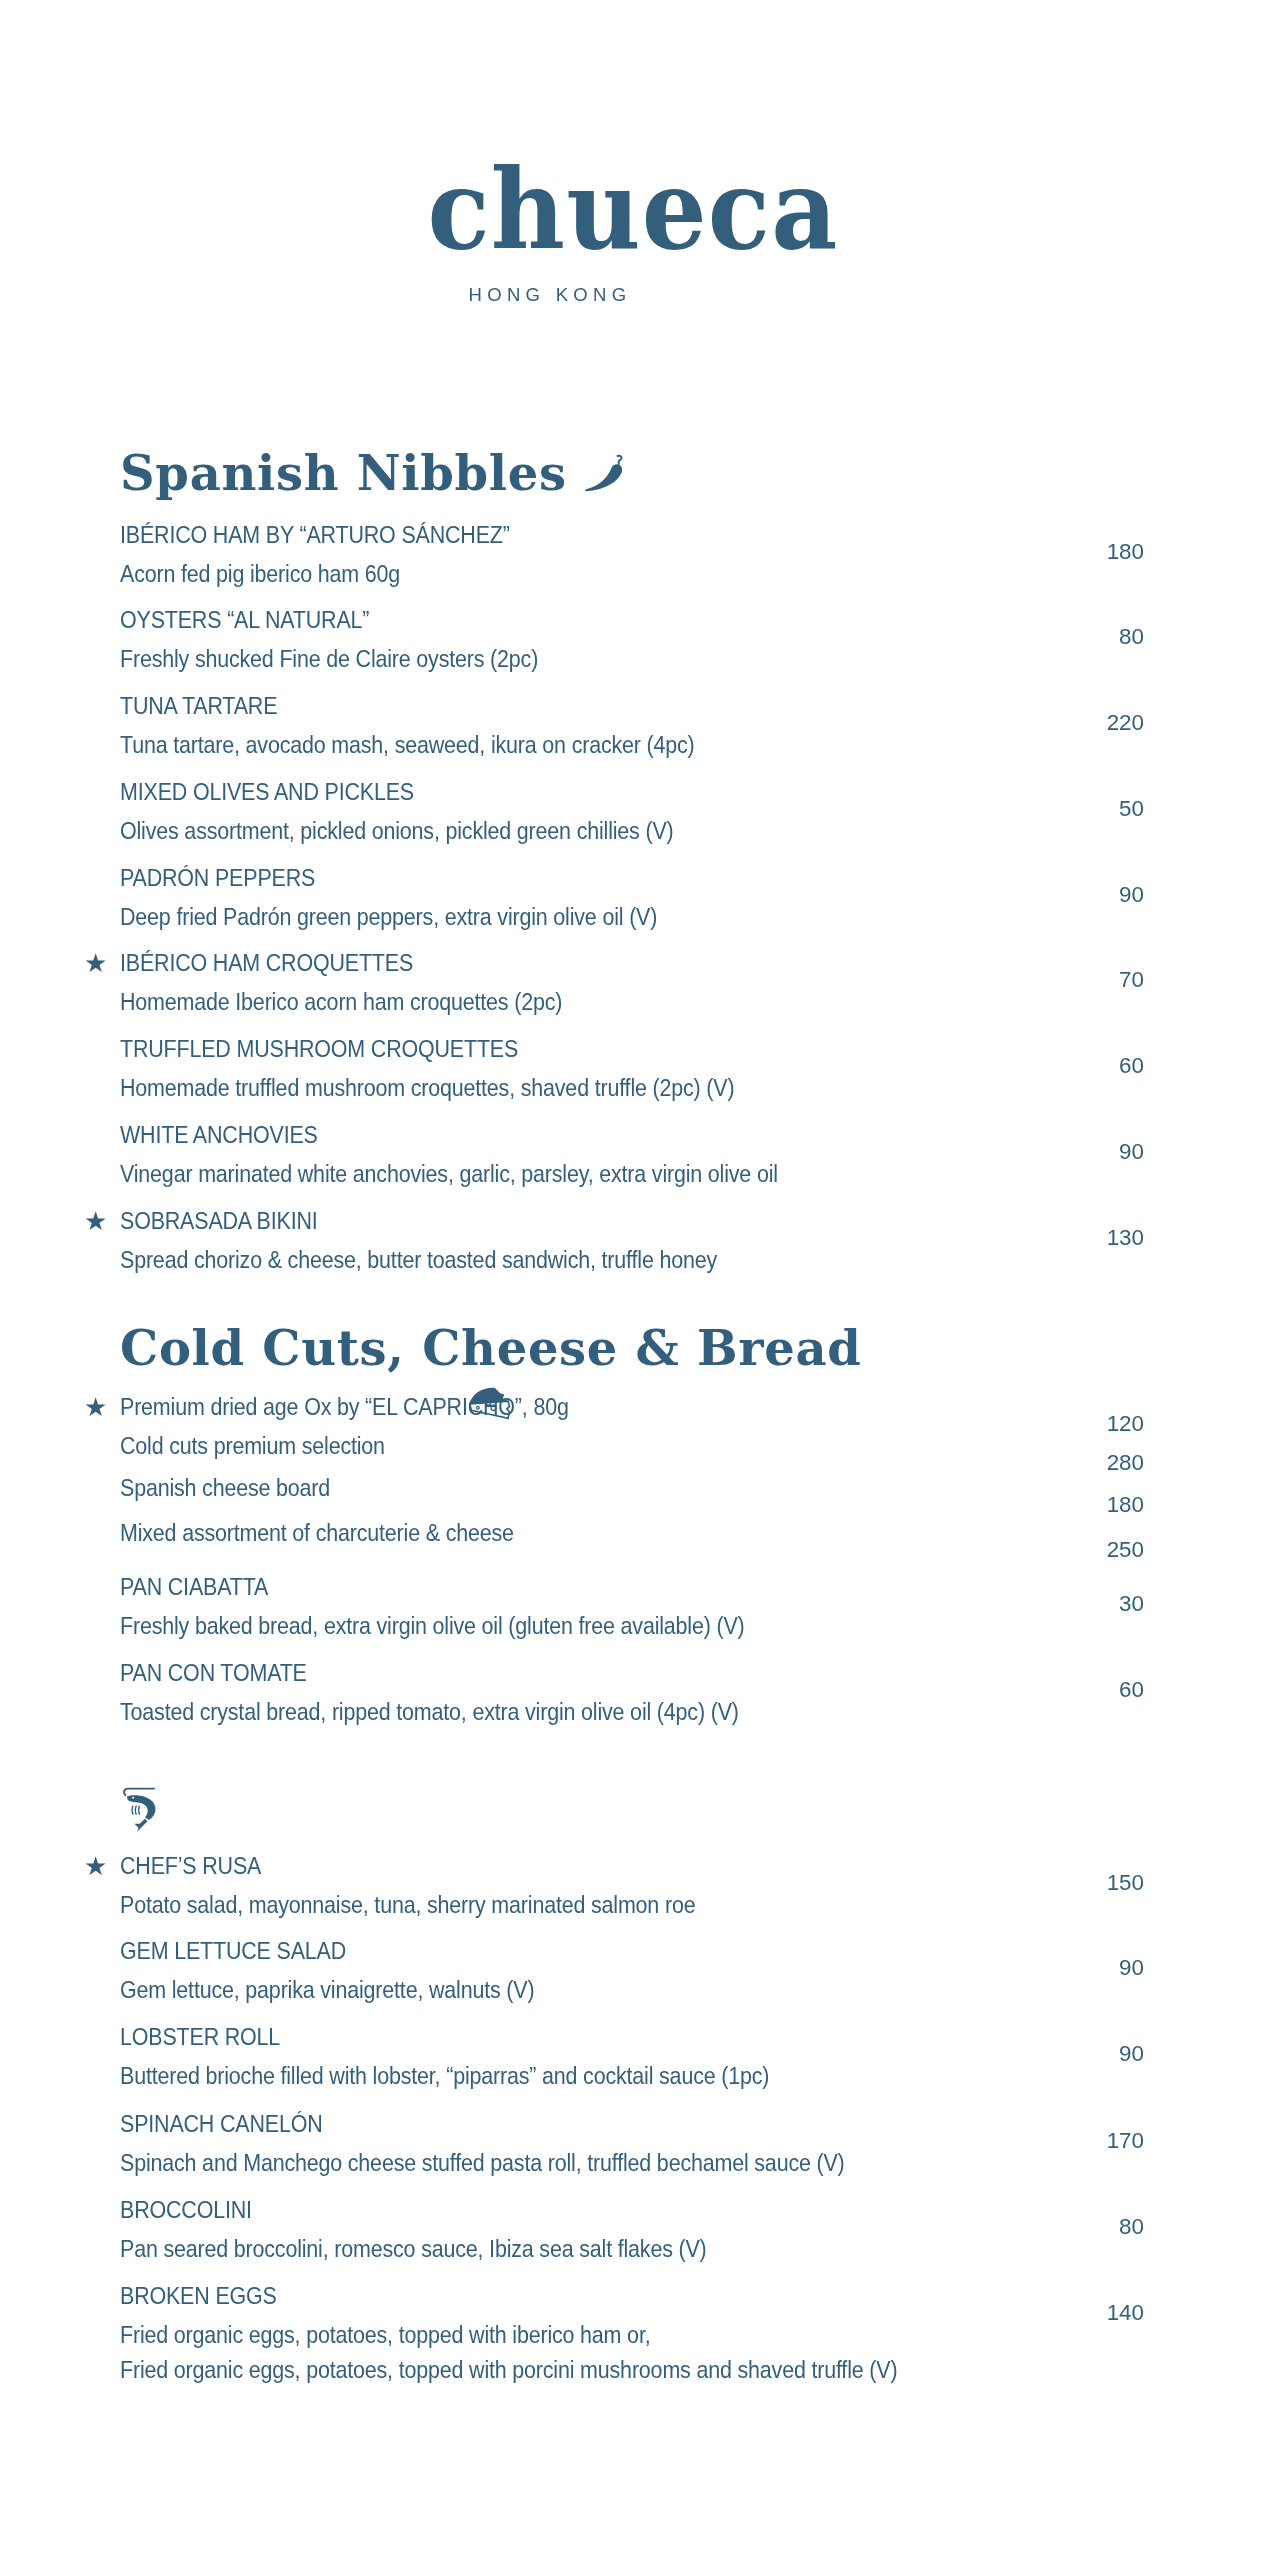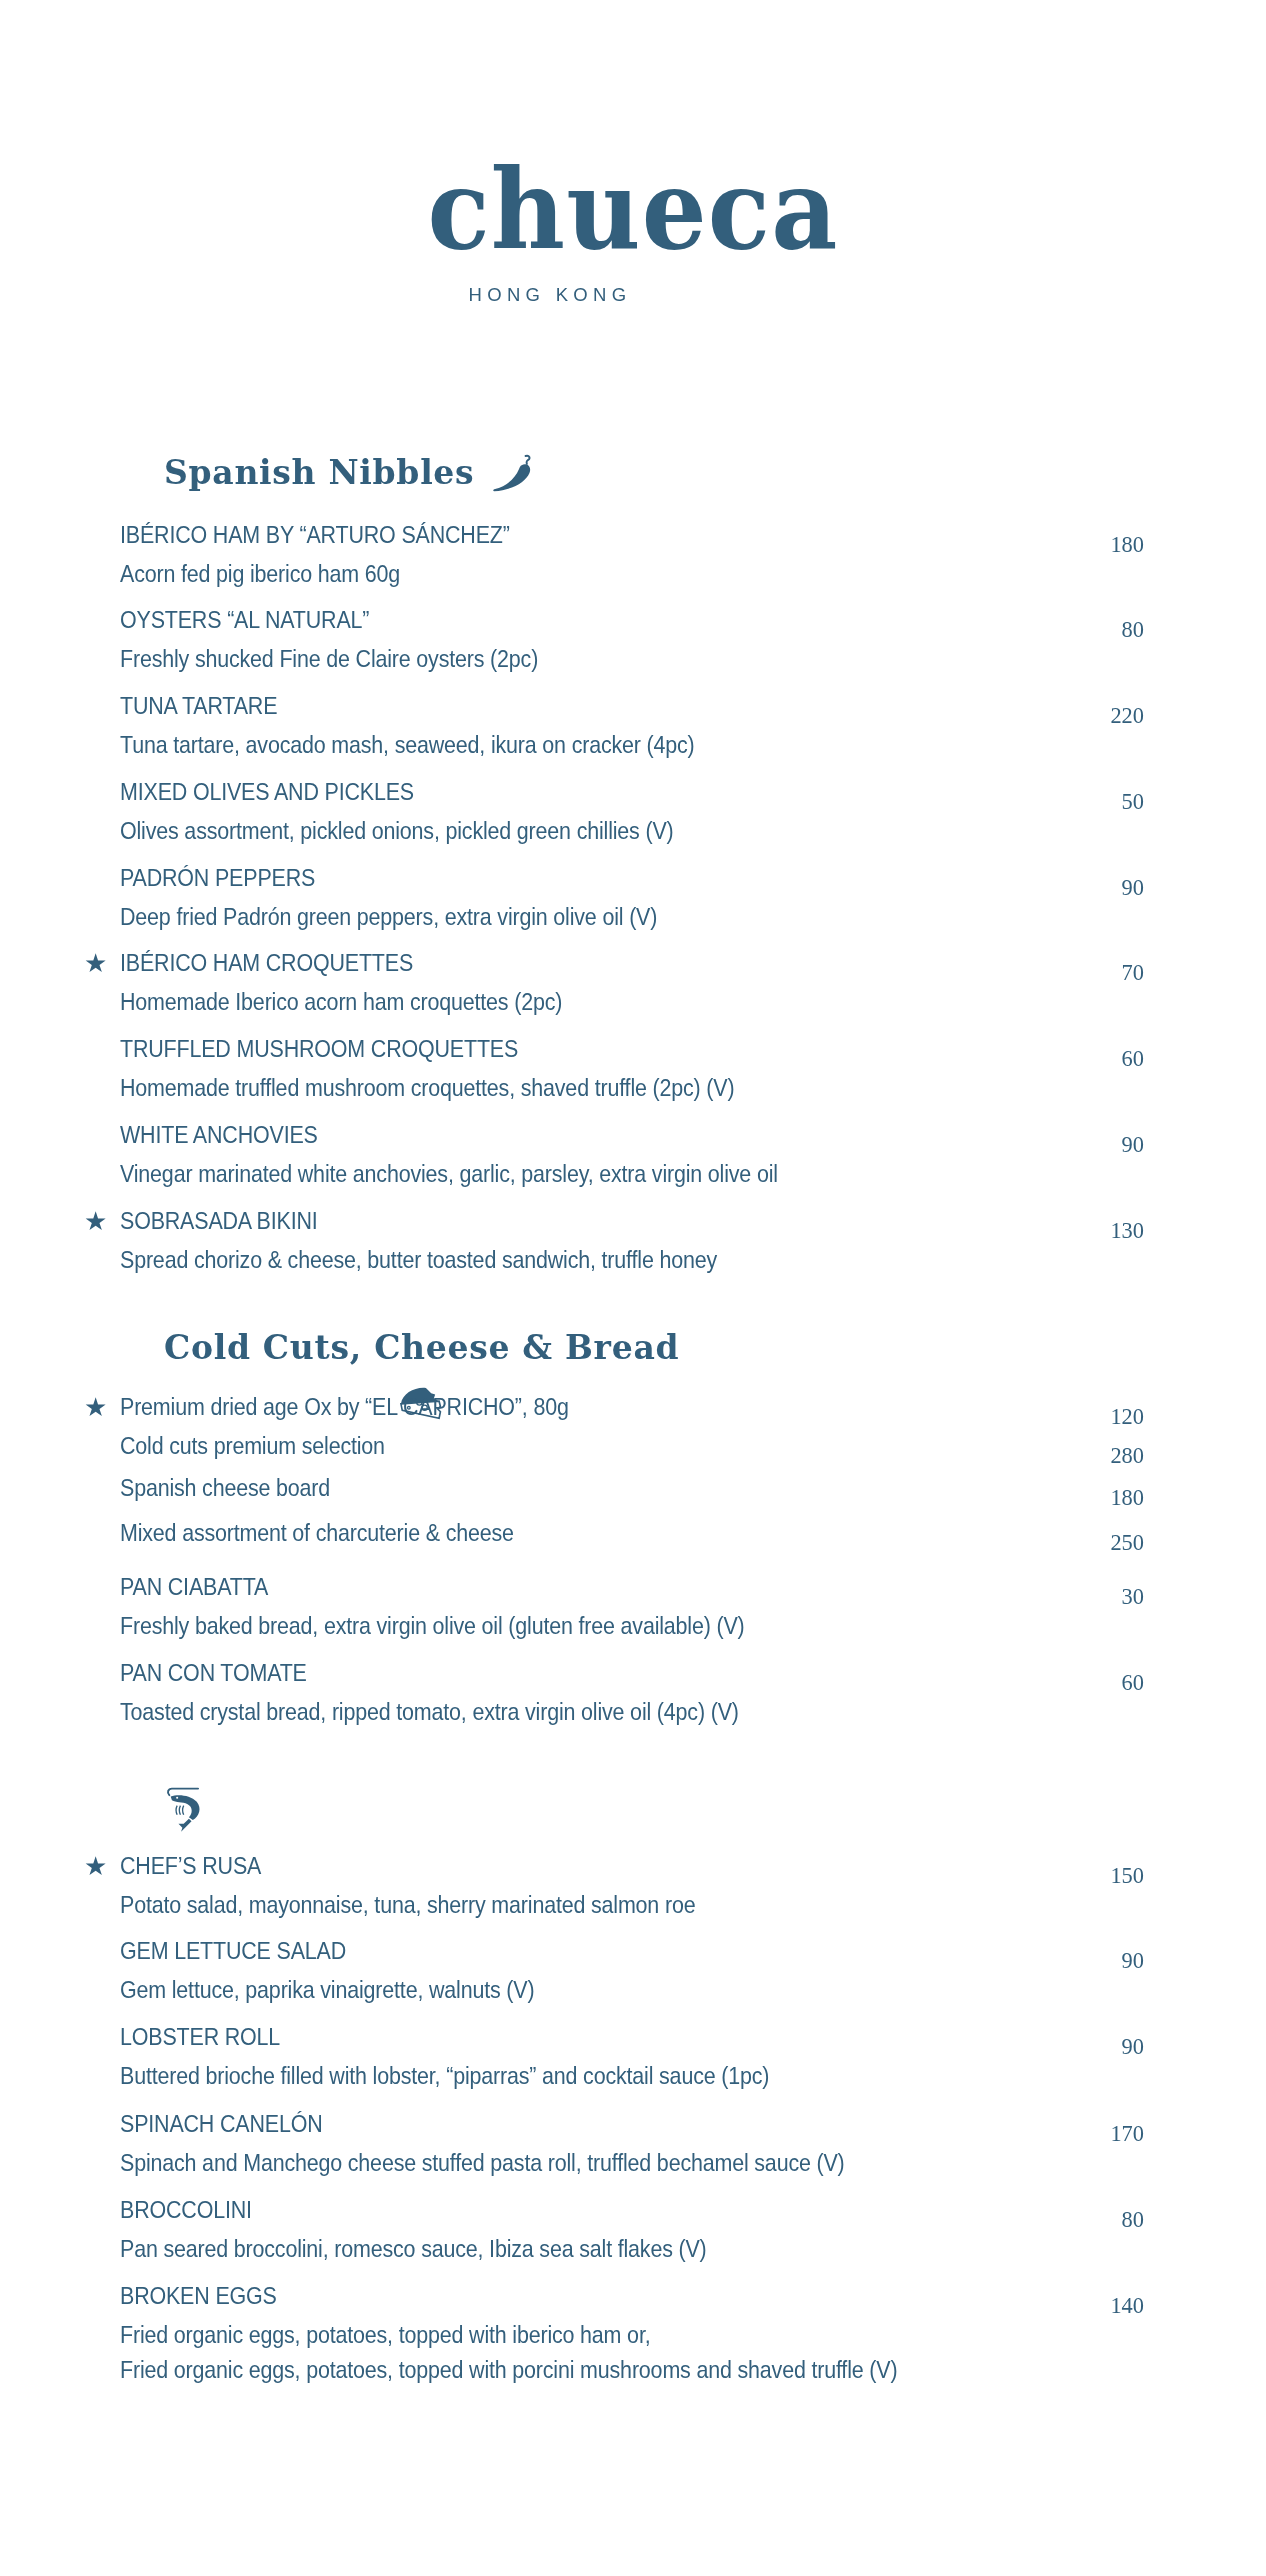--- a/index.html
+++ b/index.html
@@ -15,41 +15,41 @@
     transform: scaleX(0.92);
   }
   .city {
     position: absolute; left: 0; width: 1100px; top: 285px; text-align: center;
     font-family: "Liberation Sans", sans-serif; font-size: 18.5px; letter-spacing: 5.3px;
     line-height: 20px;
   }
   .section-title {
     position: absolute; left: 120px; display: flex; align-items: center; gap: 14.5px;
     font-family: "DejaVu Serif", "Liberation Serif", serif;
-    font-size: 33px; line-height: 42px; letter-spacing: 0.7px; font-weight: bold; margin-left: 44px;
+    font-size: 48px; line-height: 42px; letter-spacing: 0.7px; font-weight: bold;
   }
   .section-title svg { display: block; }
   .item { position: absolute; left: 0; width: 1266px; }
   .item .star {
     position: absolute; left: 84px; top: 1.3px; font-size: 26px; line-height: 29px;
     font-family: "DejaVu Sans", sans-serif;
   }
   .item .name {
     position: absolute; left: 120px; top: 0; font-size: 24.4px; line-height: 29px;
     font-family: "Liberation Sans", sans-serif; letter-spacing: -0.2px;
     transform-origin: left; transform: scaleX(0.88); white-space: nowrap;
   }
   .item .desc {
     position: absolute; left: 120px; top: 36px; font-size: 24.4px; line-height: 36px;
     font-family: "Liberation Sans", sans-serif; letter-spacing: -0.2px;
     transform-origin: left top; transform: scaleX(0.88); white-space: nowrap;
   }
   .item .price {
-    position: absolute; right: 122px; top: 10px; font-size: 22.4px; line-height: 29px;
-    font-family: Liberation Serif, serif; 
+    position: absolute; right: 122px; top: 17px; font-size: 22.4px; line-height: 29px;
+    font-family: Liberation Sans, sans-serif; 
   }
 </style>
 </head>
 <body>
 
 <div class="logo">chueca</div>
 <div class="city">HONG KONG</div>
 
 <div class="section-title" style="top:452px;">
   <span>Spanish Nibbles</span>

